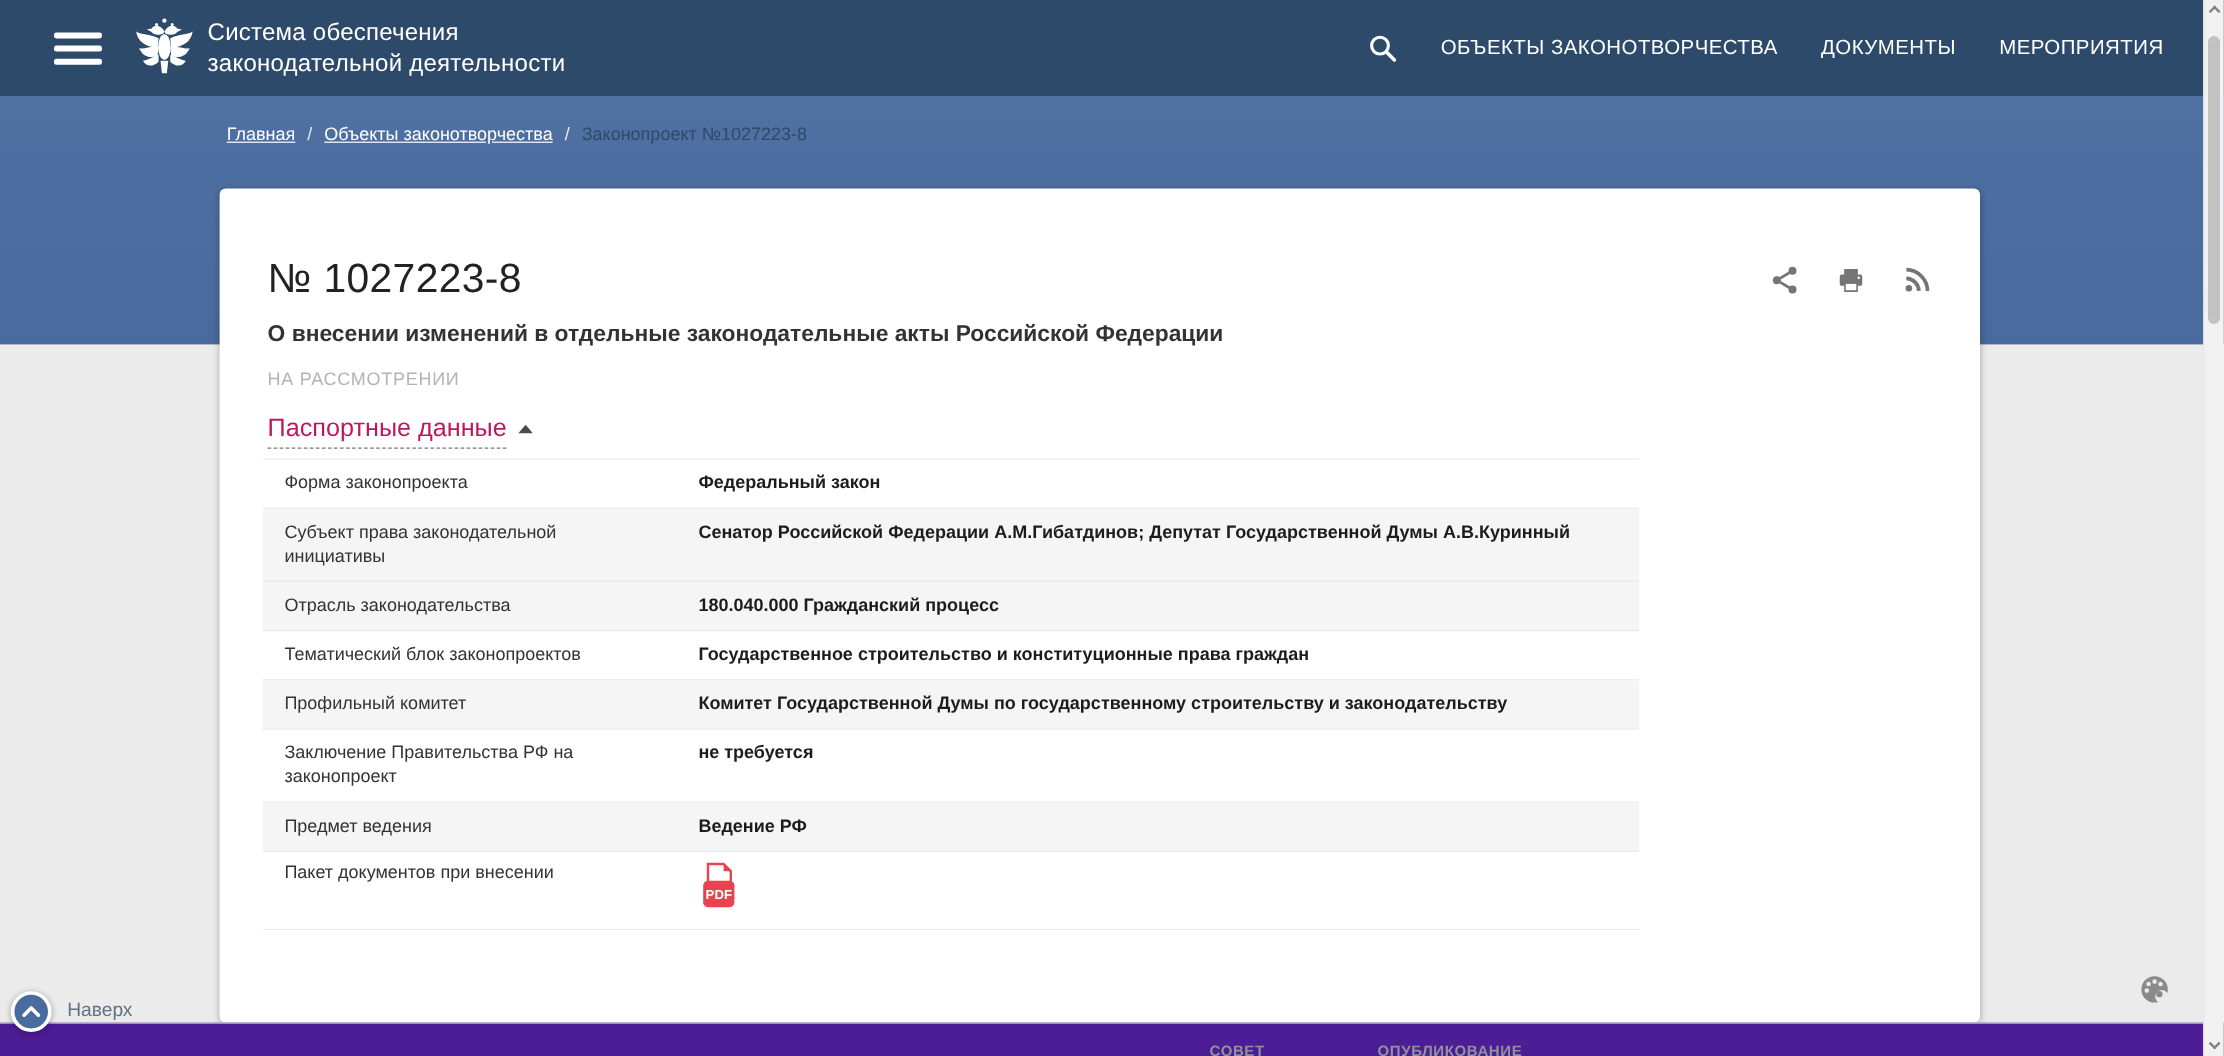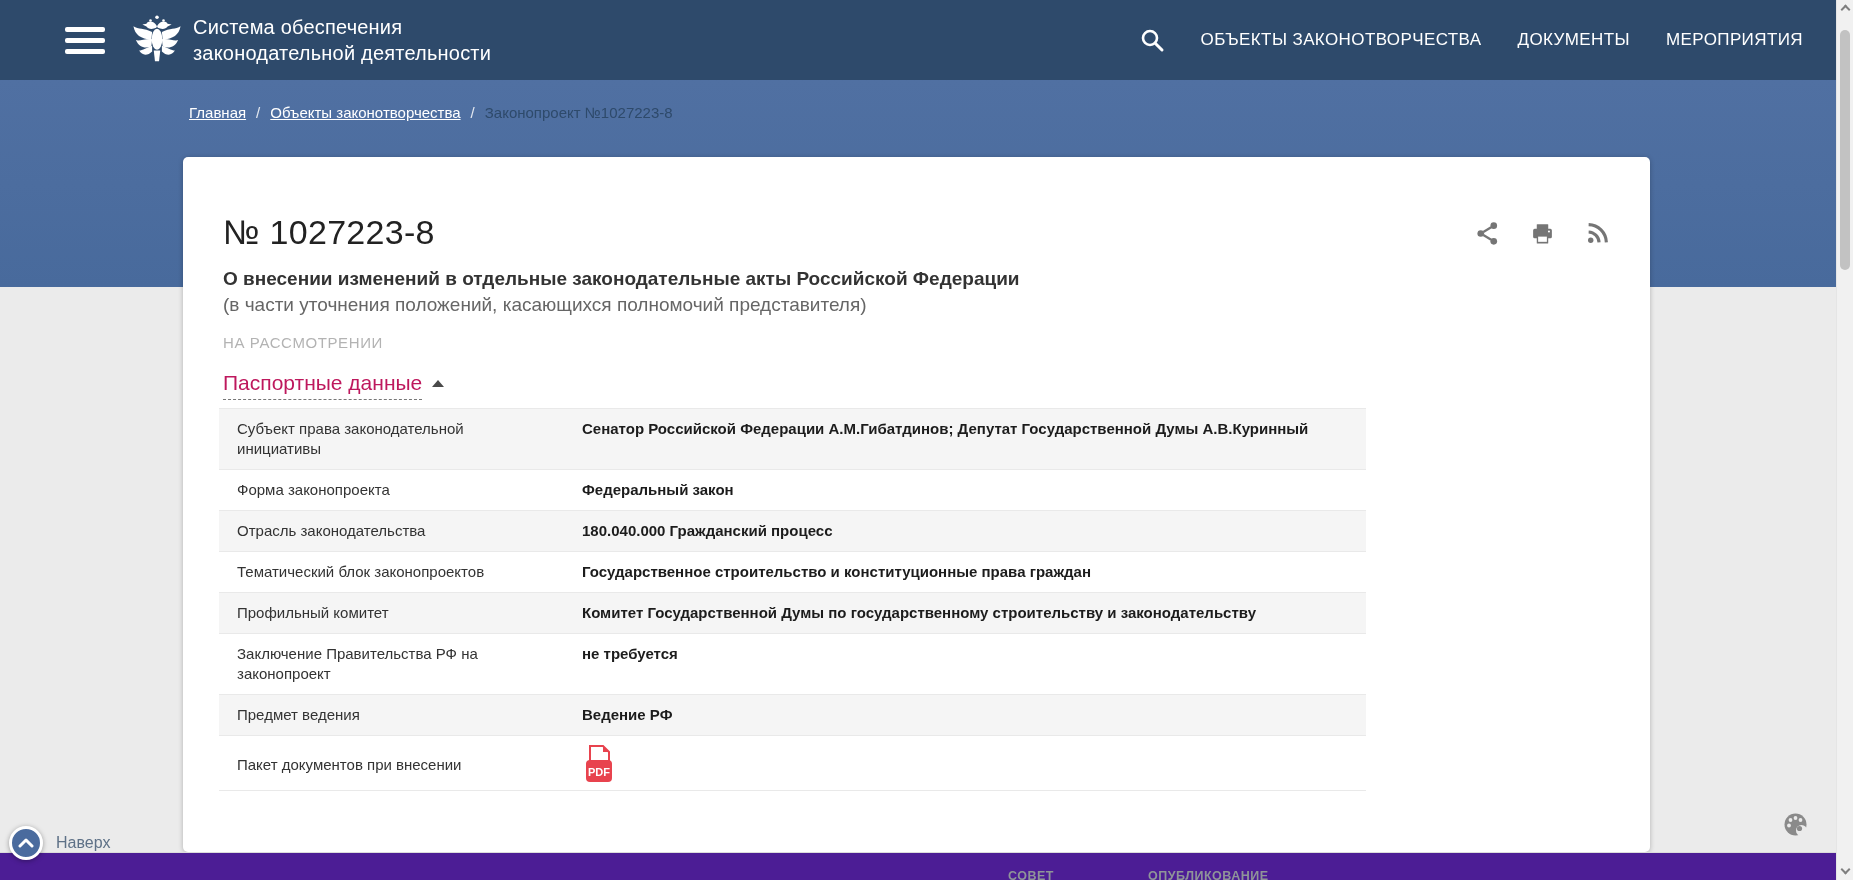--- a/index.html
+++ b/index.html
@@ -6,21 +6,21 @@
   html,body { width:1853px; height:880px; }
   body {
     position: relative; overflow: hidden;
     background: #ebebeb;
     font-family: "Liberation Sans", sans-serif;
   }
 
   
   .topbar {
     position: absolute; top:0; left:0; width:100%; height:80px;
-    background:#2e4a6b; display:flex; align-items:center; z-index:6;padding-left:20px;
+    background:#2e4a6b; display:flex; align-items:center; z-index:6;
   }
   .hamburger { margin-left:45px; width:40px; cursor:pointer; }
   .hamburger .bar { height:5px; background:#fff; border-radius:2px; }
   .hamburger .bar + .bar { margin-top:6px; }
   .logo { margin-left:26px; width:52px; height:56px; flex:0 0 auto; }
   .brand { margin-left:10px; color:#fff; font-size:20px; font-weight:500;
            line-height:1.32; letter-spacing:.2px; }
   .top-right { margin-left:auto; margin-right:50px; display:flex; align-items:center; gap:36px; }
   .search-btn { width:26px; height:26px; cursor:pointer; display:block; }
   .nav-item { color:#fff; font-size:17px; font-weight:500; letter-spacing:.4px;
@@ -67,21 +67,21 @@
     width:0; height:0; margin-left:10px; margin-bottom:4px;
     border-left:6px solid transparent; border-right:6px solid transparent;
     border-bottom:7px solid #4a4a4a;
   }
 
   
   .ptable { margin:8px 0 0 -4px; width:1147px; border-top:1px solid #e9e9e9; }
   .prow { display:flex; align-items:flex-start; padding:10px 20px 10px 18px;
           border-bottom:1px solid #e9e9e9; font-size:15px; line-height:20px; }
   .prow.alt { background:#f5f5f5; }
-  .prow.row-file { padding-top:8px; padding-bottom:4px; align-items:center; }
+  .prow.row-file { padding-top:8px; padding-bottom:14px; align-items:flex-start; }
   .plabel { width:300px; margin-right:45px; flex:0 0 auto; color:#333; }
   .pvalue { font-weight:bold; color:#1c1c1c; }
 
   .pdf-ico { display:block; cursor:pointer; }
 
   
   .footer {
     position:absolute; left:0; top:852px; width:100%; height:28px;
     background:#4c1d95; border-top:1px solid #dcdcdc; z-index:5;
   }
@@ -196,38 +196,37 @@
       </svg>
       <svg width="25" height="25" viewBox="0 0 24 24">
         <circle cx="5.5" cy="18.5" r="2.6" fill="#757575"></circle>
         <path d="M3.5 10.5 a10.5 10.5 0 0 1 10 10" fill="none" stroke="#757575" stroke-width="3"></path>
         <path d="M3.5 3.5 a17.5 17.5 0 0 1 17 17" fill="none" stroke="#757575" stroke-width="3"></path>
       </svg>
     </div>
 
     <h1 class="bill-number">№ 1027223-8</h1>
     <div class="bill-title">О внесении изменений в отдельные законодательные акты Российской Федерации</div>
-    <div class="bill-subtitle">(в части уточнения положений, касающихся полномочий представителя)</div>
     <div class="bill-status">НА РАССМОТРЕНИИ</div>
 
     <div class="section-head">
       <span class="section-toggle">
         <span class="section-title">Паспортные данные</span>
         <span class="caret-up"></span>
       </span>
     </div>
 
     <div class="ptable">
-      <div class="prow alt">
-        <div class="plabel">Субъект права законодательной инициативы</div>
-        <div class="pvalue">Сенатор Российской Федерации А.М.Гибатдинов; Депутат Государственной Думы А.В.Куринный</div>
-      </div>
       <div class="prow">
         <div class="plabel">Форма законопроекта</div>
         <div class="pvalue">Федеральный закон</div>
+      </div>
+      <div class="prow alt">
+        <div class="plabel">Субъект права законодательной инициативы</div>
+        <div class="pvalue">Сенатор Российской Федерации А.М.Гибатдинов; Депутат Государственной Думы А.В.Куринный</div>
       </div>
       <div class="prow alt">
         <div class="plabel">Отрасль законодательства</div>
         <div class="pvalue">180.040.000 Гражданский процесс</div>
       </div>
       <div class="prow">
         <div class="plabel">Тематический блок законопроектов</div>
         <div class="pvalue">Государственное строительство и конституционные права граждан</div>
       </div>
       <div class="prow alt">

